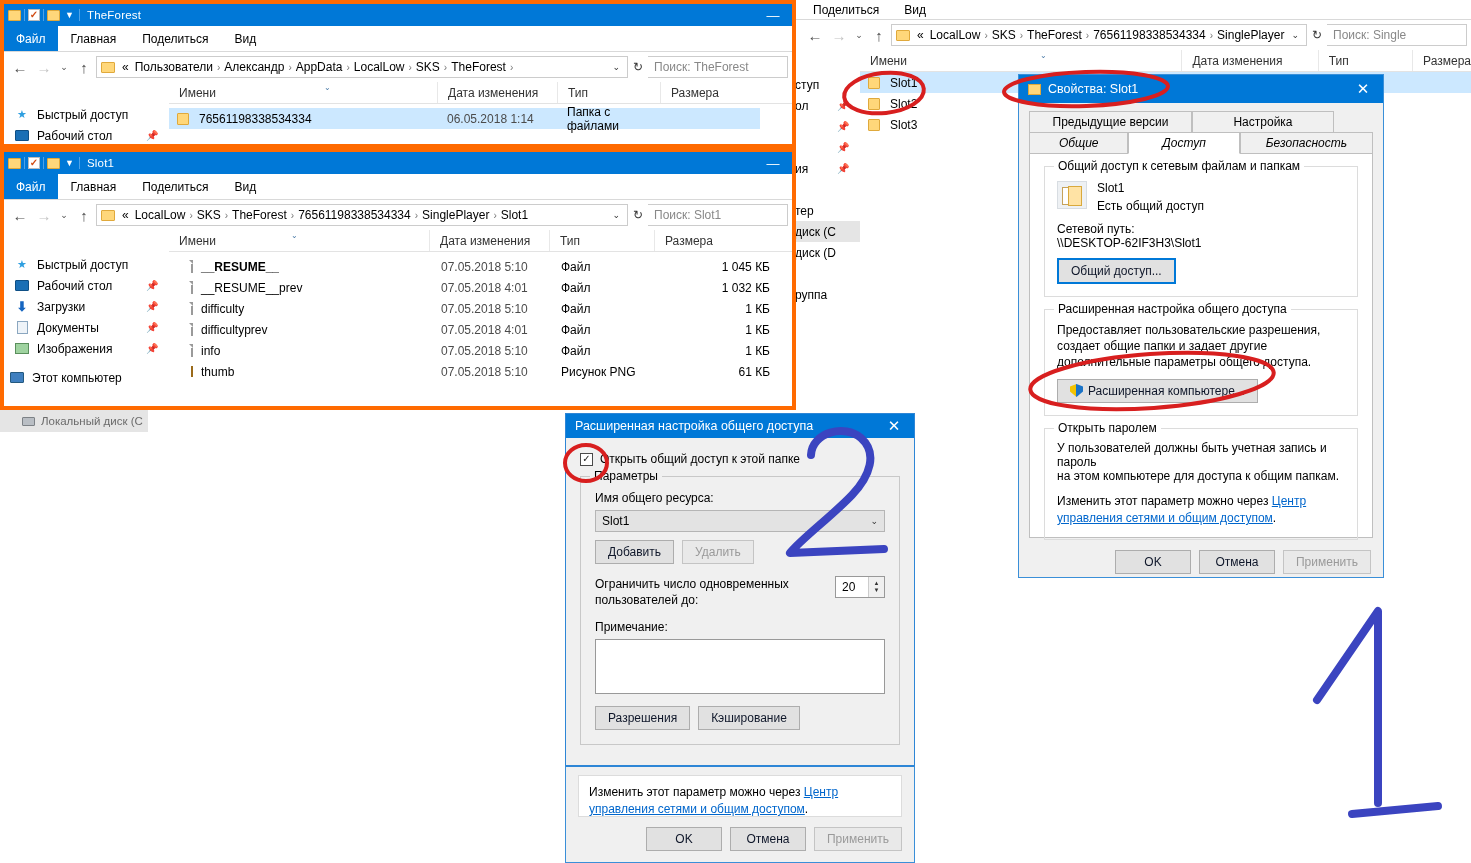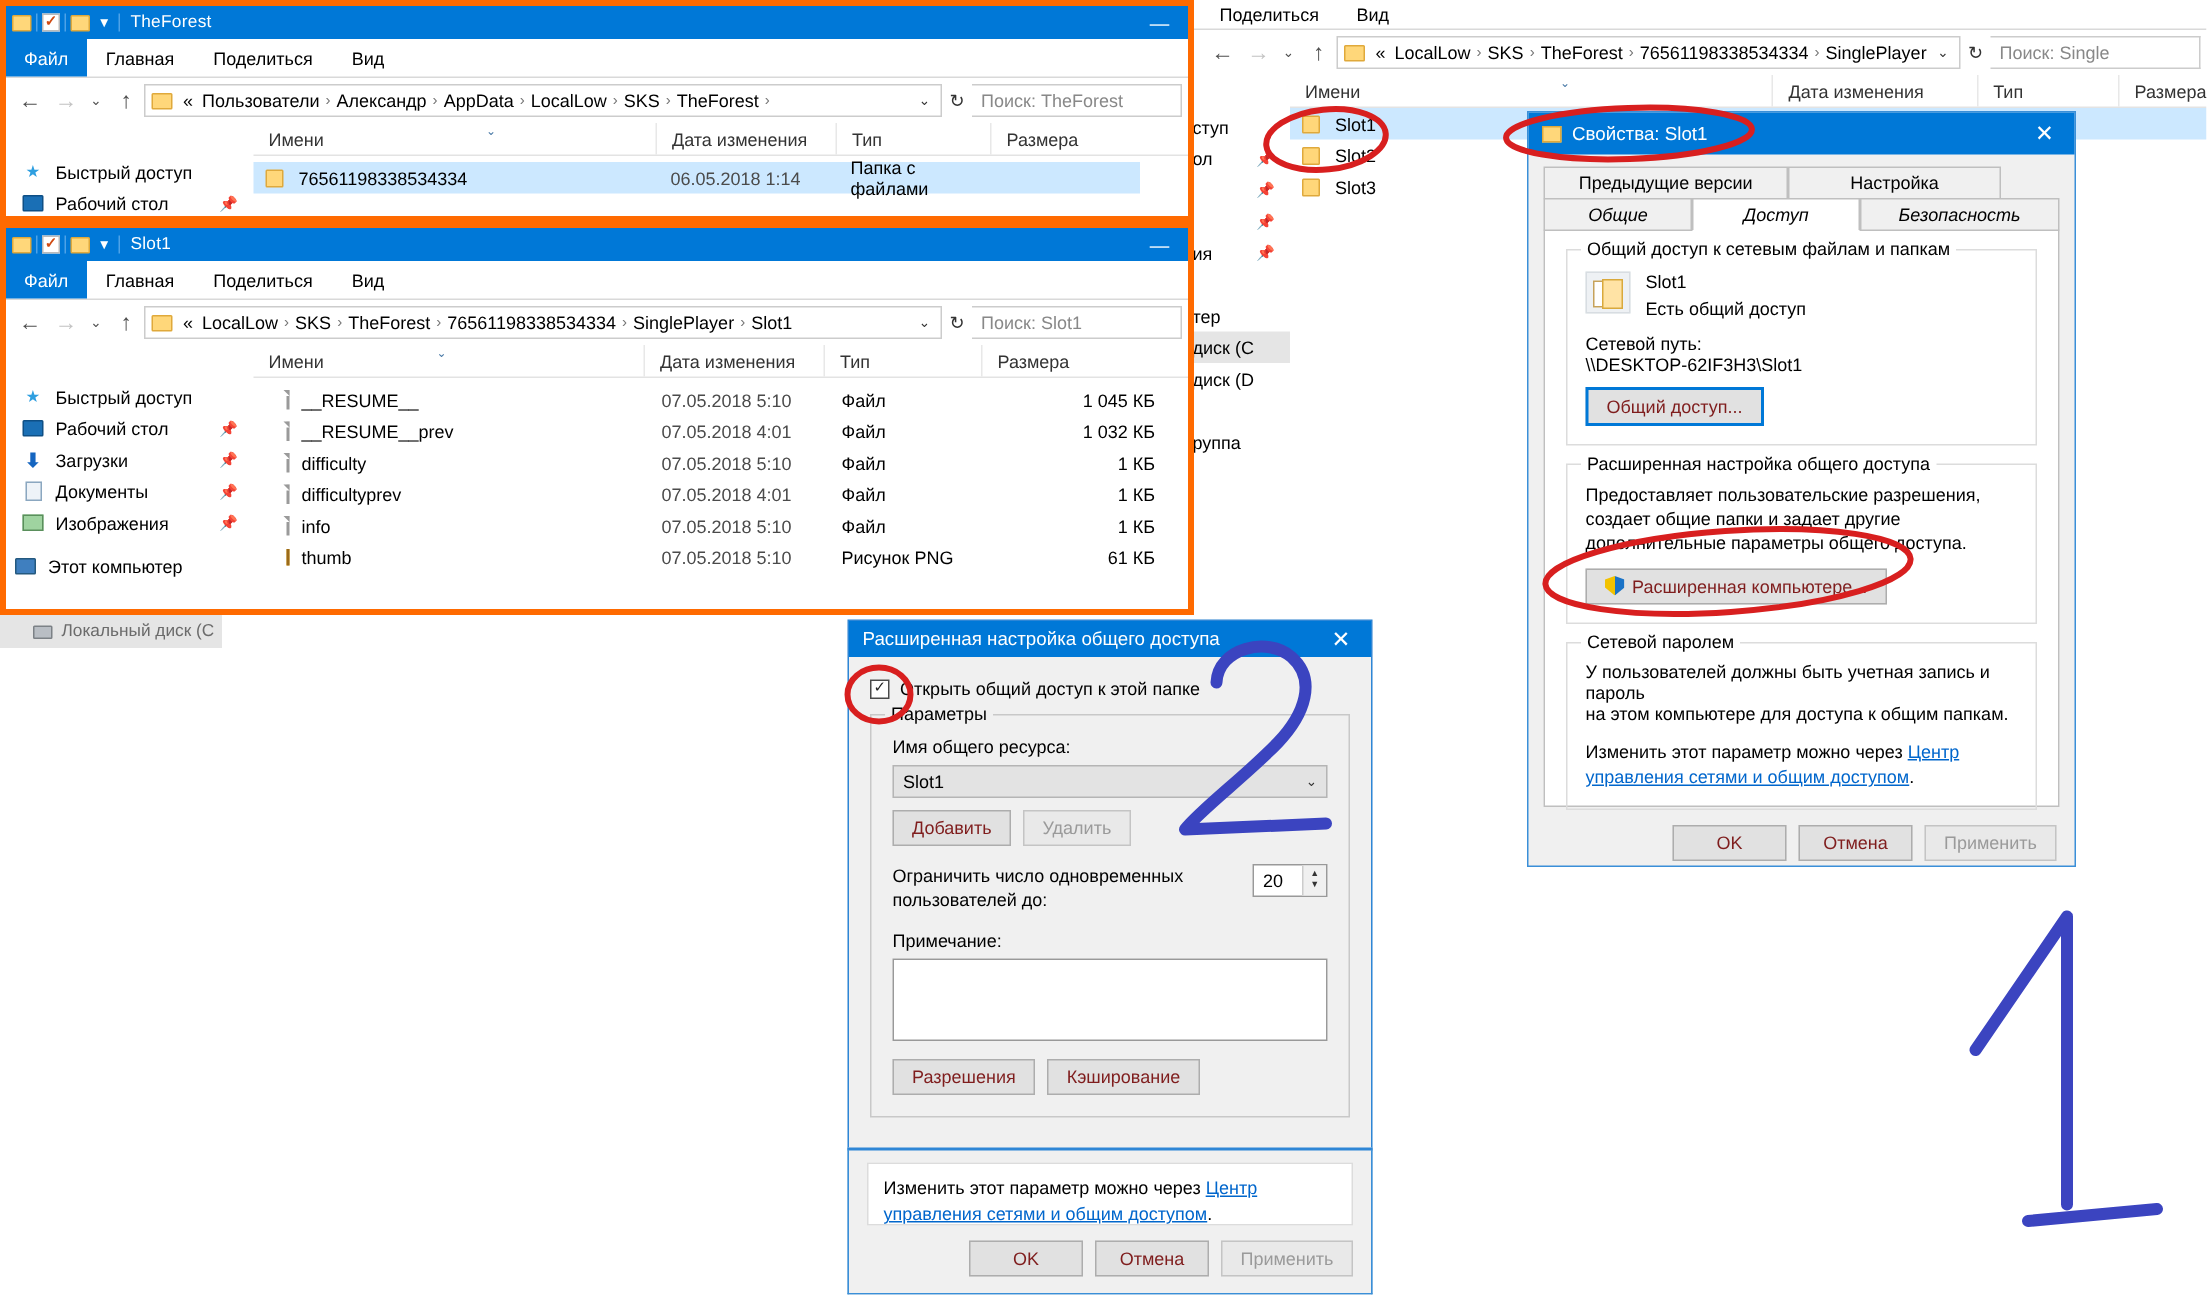--- a/index.html
+++ b/index.html
@@ -128,21 +128,21 @@
   .tab.active { background:#fff; border-bottom-color:#fff; position:relative; z-index:2; }
 
   .tabpanel { margin:0 10px; background:#fff; border:1px solid #bfbfbf; padding:12px 14px; }
 
   .group { border:1px solid #dcdcdc; margin-bottom:12px; padding:10px 12px 12px; position:relative; }
   .group > .glabel {
     position:absolute; top:-8px; left:9px; background:#fff; padding:0 4px; font-size:12px;
   }
   .btn {
     background:#e1e1e1; border:1px solid #adadad; padding:4px 12px; font-size:12px;
-    display:inline-flex; align-items:center; gap:5px; color:#7f1d1d;
+    display:inline-flex; align-items:center; gap:5px; color:#0f172a;
   }
   .btn.primary { border:2px solid #0078d7; }
   .btn.disabled { color:#9a9a9a; background:#e9e9e9; border-color:#c4c4c4; }
   .shield {
     width:13px;height:13px;
     background:linear-gradient(90deg,#f2c200 0 50%,#1a73c7 50% 100%);
     clip-path:polygon(50% 0,100% 18%,100% 58%,50% 100%,0 58%,0 18%);
   }
   .link { color:#0066cc; text-decoration:underline; }
   .dlg-footer { display:flex; justify-content:flex-end; gap:8px; padding:12px 12px 12px; }
@@ -319,21 +319,21 @@
       <div style="line-height:1.35;">Предоставляет пользовательские разрешения, создает общие папки и задает другие дополнительные параметры общего доступа.</div>
       <div style="margin-top:8px;">
         <span class="btn">
           <span class="shield"></span>
           <span>Расширенная компьютере...</span>
         </span>
       </div>
     </div>
 
     <div class="group" style="padding-top:12px;margin-bottom:0;">
-      <div class="glabel">Сетевой паролем</div>
+      <div class="glabel">Открыть паролем</div>
       <div>У пользователей должны быть учетная запись и пароль</div>
       <div>на этом компьютере для доступа к общим папкам.</div>
       <div style="margin-top:10px;line-height:1.45;">
         <span>Изменить этот параметр можно через </span><span class="link">Центр управления сетями и общим доступом</span><span>.</span>
       </div>
     </div>
   </div>
 
   <div class="dlg-footer">
     <span class="btn">OK</span>
@@ -531,21 +531,21 @@
         </div>
         <div style="width:120px;">Дата изменения</div>
         <div style="width:105px;">Тип</div>
         <div style="flex:1;">Размера</div>
       </div>
 
       <div class="frow" style="margin-top:4px;">
         <div class="f-ico" style="padding-left:22px !important;">
             <span class="ico-file"></span>
           </div>
-        <div style="width:240px;">__RESUME__</div>
+        <div style="width:240px;font-weight:bold;">__RESUME__</div>
         <div class="c-date" style="width:120px;">07.05.2018 5:10</div>
         <div style="width:105px;">Файл</div>
         <div style="flex:1;text-align:right;padding-right:22px;">1 045 КБ</div>
       </div>
       <div class="frow">
         <div class="f-ico" style="padding-left:22px !important;">
             <span class="ico-file"></span>
           </div>
         <div style="width:240px;">__RESUME__prev</div>
         <div class="c-date" style="width:120px;">07.05.2018 4:01</div>

